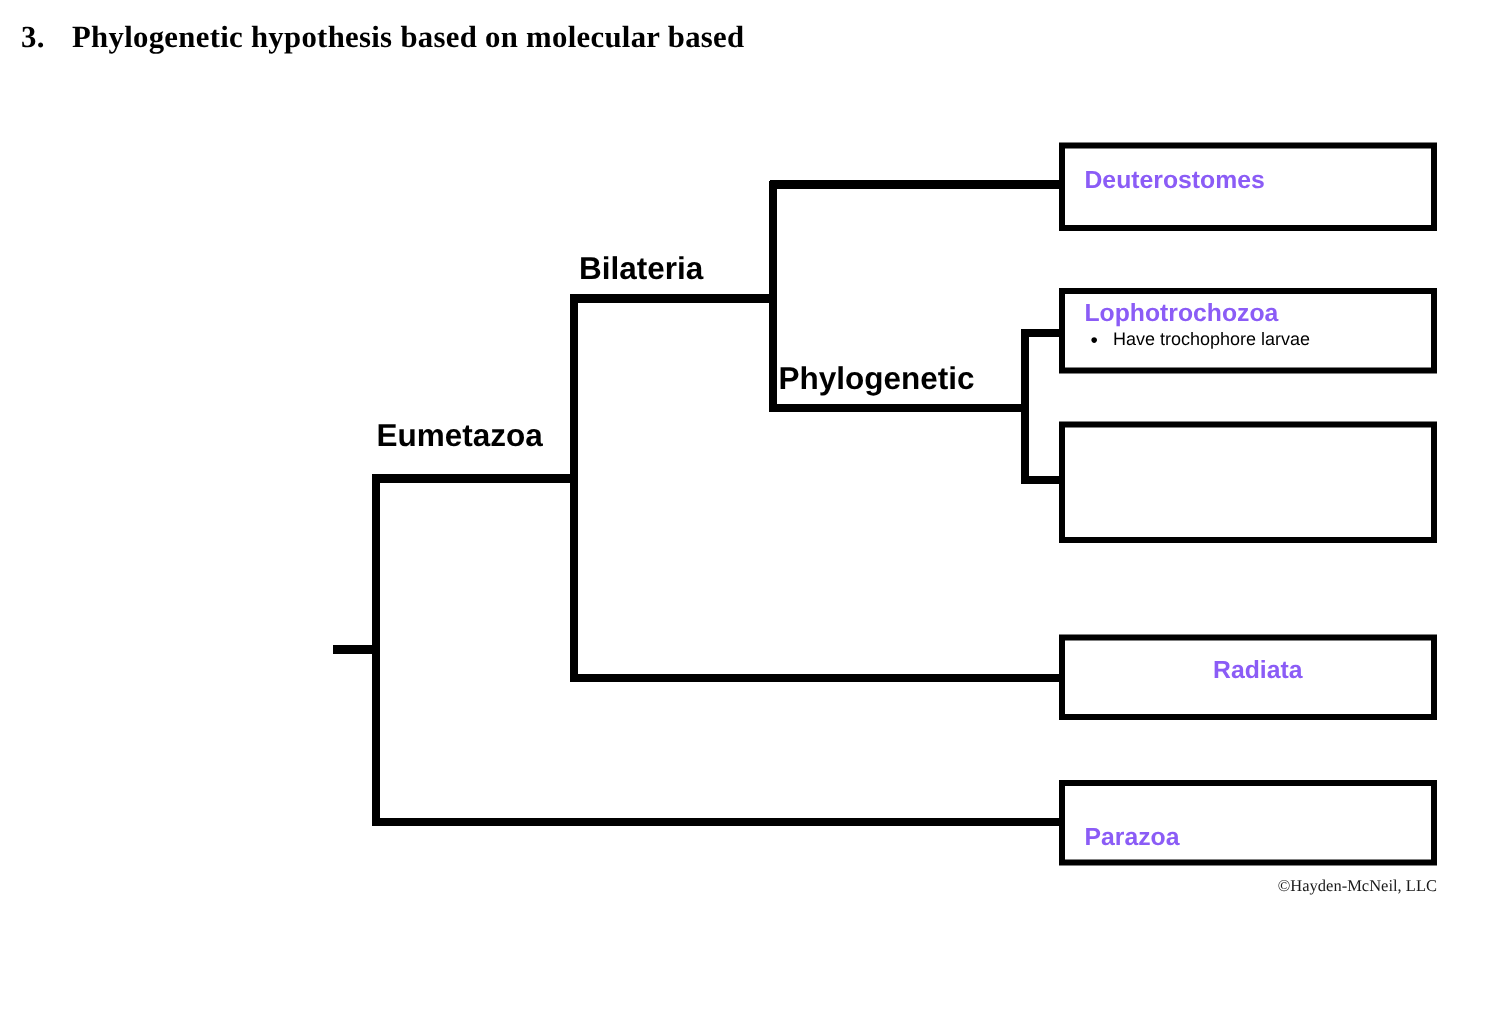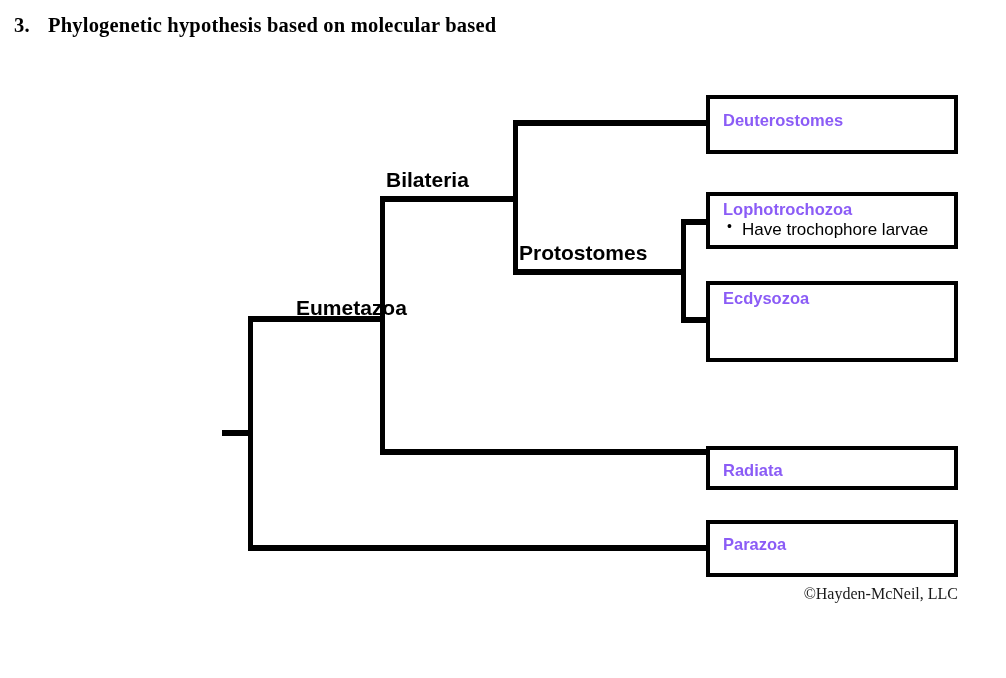--- a/index.html
+++ b/index.html
@@ -54,21 +54,21 @@
   
   .node-label {
     position: absolute;
     font-family: "Liberation Sans", "DejaVu Sans", sans-serif;
     font-weight: bold;
     font-size: 21px;
     color: #000000;
     white-space: nowrap;
     line-height: 1;
   }
-  .node-eumetazoa { left: 251px; top: 297px; margin-left: 45px; }
+  .node-eumetazoa { left: 251px; top: 280px; }
   .node-bilateria { left: 386px; top: 169px; }
   .node-protostomes { left: 519px; top: 242px; }
 
   
   .taxon-box {
     position: absolute;
     left: 706px;
     width: 252px;
     border: 4.5px solid #000000;
     background: #ffffff;
@@ -87,21 +87,21 @@
     white-space: nowrap;
   }
   .taxon-traits {
     list-style: none;
     margin: 0;
     padding: 0 0 0 2px;
   }
   .taxon-traits li {
     font-family: "Liberation Sans", "DejaVu Sans", sans-serif;
     font-weight: normal;
-    font-size: 17px;
+    font-size: 12px;
     line-height: 1.28;
     color: #000000;
     white-space: nowrap;
     position: relative;
     padding-left: 17px;
   }
   .taxon-traits li::before {
     content: "\2022";
     position: absolute;
     left: 2px;
@@ -109,35 +109,35 @@
     font-size: 14px;
   }
 
   
   #box-deuterostomes { top: 95px;  height: 59px; }
   #box-deuterostomes .taxon-inner { padding-top: 12px; }
   #box-lophotrochozoa { top: 192px; height: 57px; }
   #box-lophotrochozoa .taxon-inner { padding-top: 4px; }
   #box-ecdysozoa { top: 281px; height: 81px; }
   #box-ecdysozoa .taxon-inner { padding-top: 4px; }
-  #box-radiata { top: 446px; height: 44px; }
+  #box-radiata { top: 423px; height: 57px; text-align: center; }
   #box-radiata .taxon-inner { padding-top: 11px; }
   #box-parazoa { top: 520px; height: 57px; }
-  #box-parazoa .taxon-inner { padding-top: 11px; }
+  #box-parazoa .taxon-inner { padding-top: 25px; }
 
   
   .copyright {
     position: absolute;
     left: 706px;
     top: 585px;
     width: 252px;
     text-align: right;
     font-family: "Liberation Serif", "DejaVu Serif", serif;
     font-weight: normal;
-    font-size: 16px;
+    font-size: 11px;
     color: #1a1a1a;
     white-space: nowrap;
   }
 </style>
 </head>
 <body>
 
 <div id="page">
 
   <div class="title-row">
@@ -170,41 +170,40 @@
       <line x1="683.5" y1="219.5" x2="683.5" y2="322.5"></line>
 
       <line x1="681" y1="222" x2="708" y2="222"></line>
 
       <line x1="681" y1="320" x2="708" y2="320"></line>
     </g>
   </svg>
 
   <div class="node-label node-eumetazoa">Eumetazoa</div>
   <div class="node-label node-bilateria">Bilateria</div>
-  <div class="node-label node-protostomes">Protostomes</div>
+  <div class="node-label node-protostomes">Phylogenetic</div>
 
   <div class="taxon-box" id="box-deuterostomes">
     <div class="taxon-inner">
       <div class="taxon-name">Deuterostomes</div>
       <ul class="taxon-traits"></ul>
     </div>
   </div>
 
   <div class="taxon-box" id="box-lophotrochozoa">
     <div class="taxon-inner">
       <div class="taxon-name">Lophotrochozoa</div>
       <ul class="taxon-traits">
         <li>Have trochophore larvae</li>
       </ul>
     </div>
   </div>
 
   <div class="taxon-box" id="box-ecdysozoa">
     <div class="taxon-inner">
-      <div class="taxon-name">Ecdysozoa</div>
     </div>
   </div>
 
   <div class="taxon-box" id="box-radiata">
     <div class="taxon-inner">
       <div class="taxon-name">Radiata</div>
       <ul class="taxon-traits"></ul>
     </div>
   </div>
 

